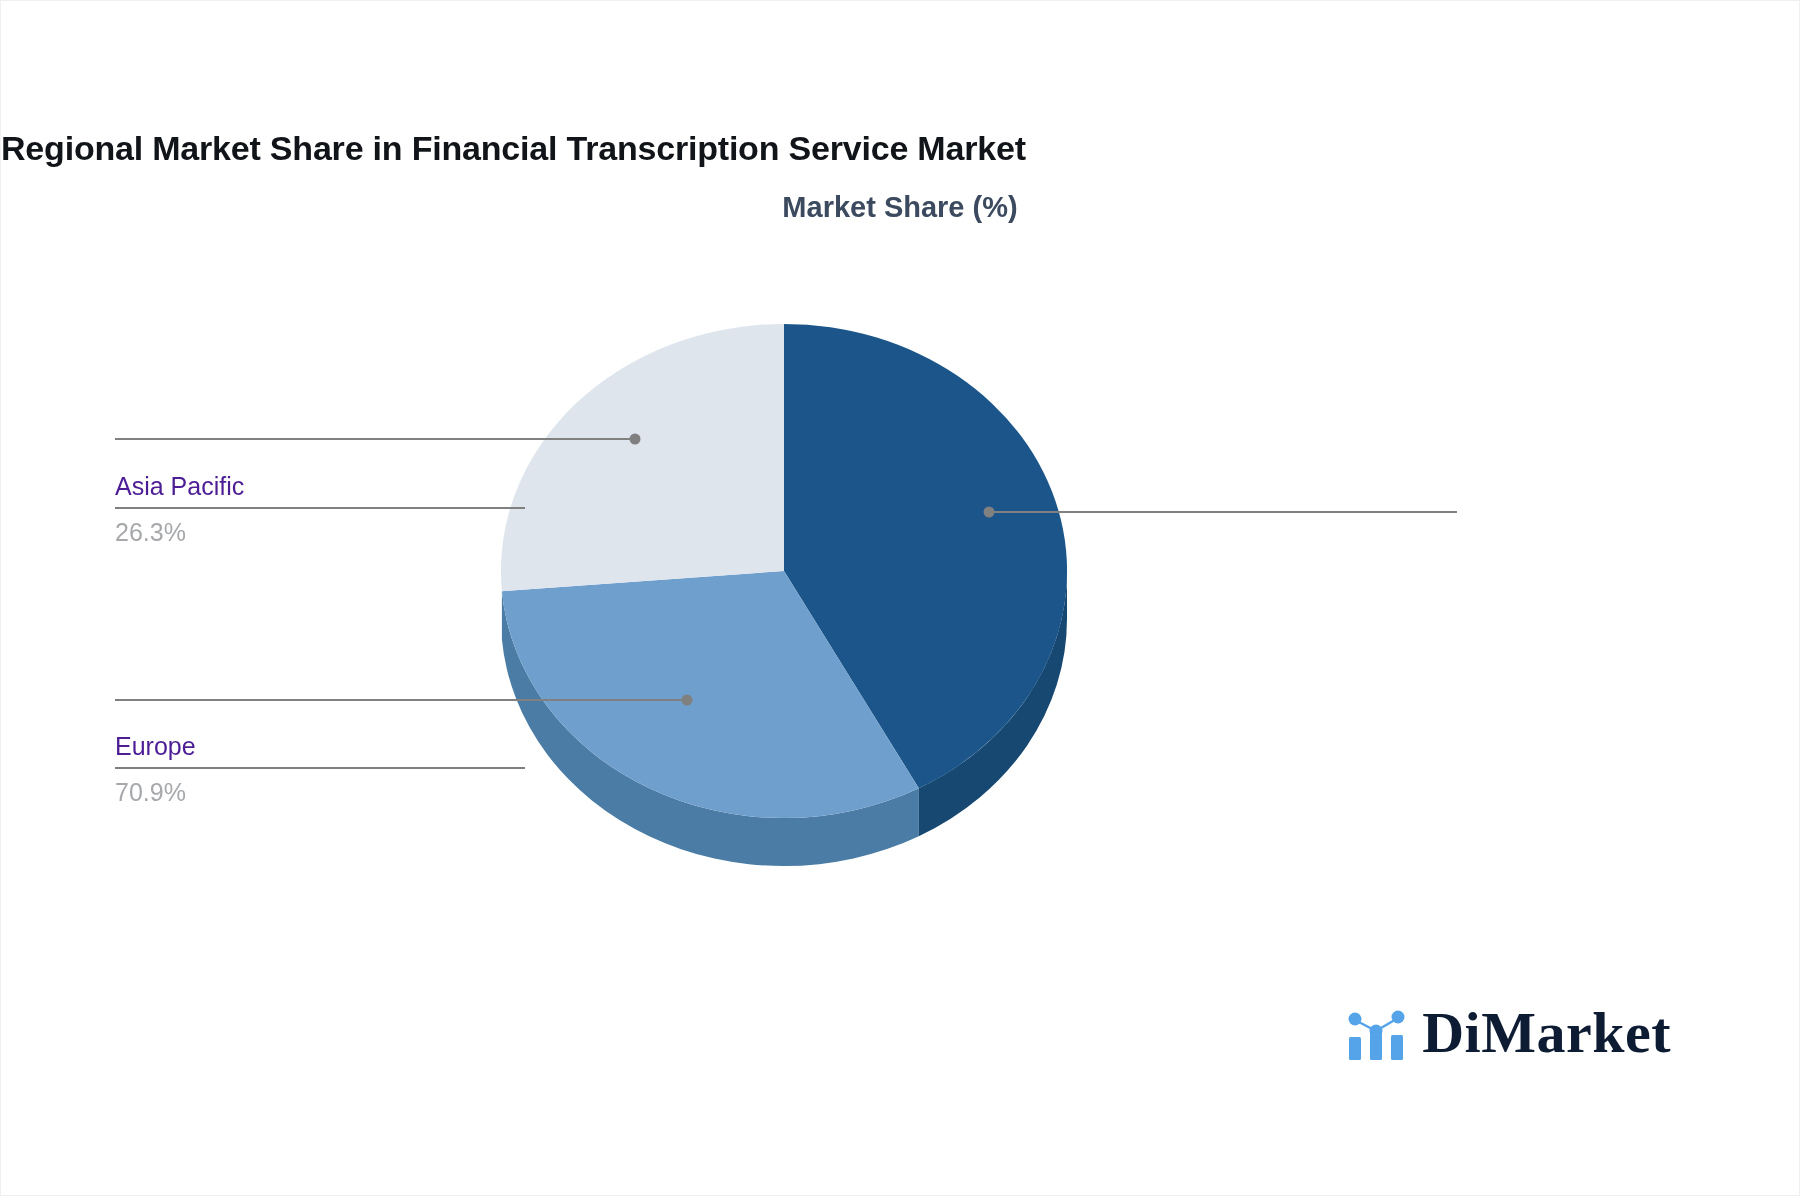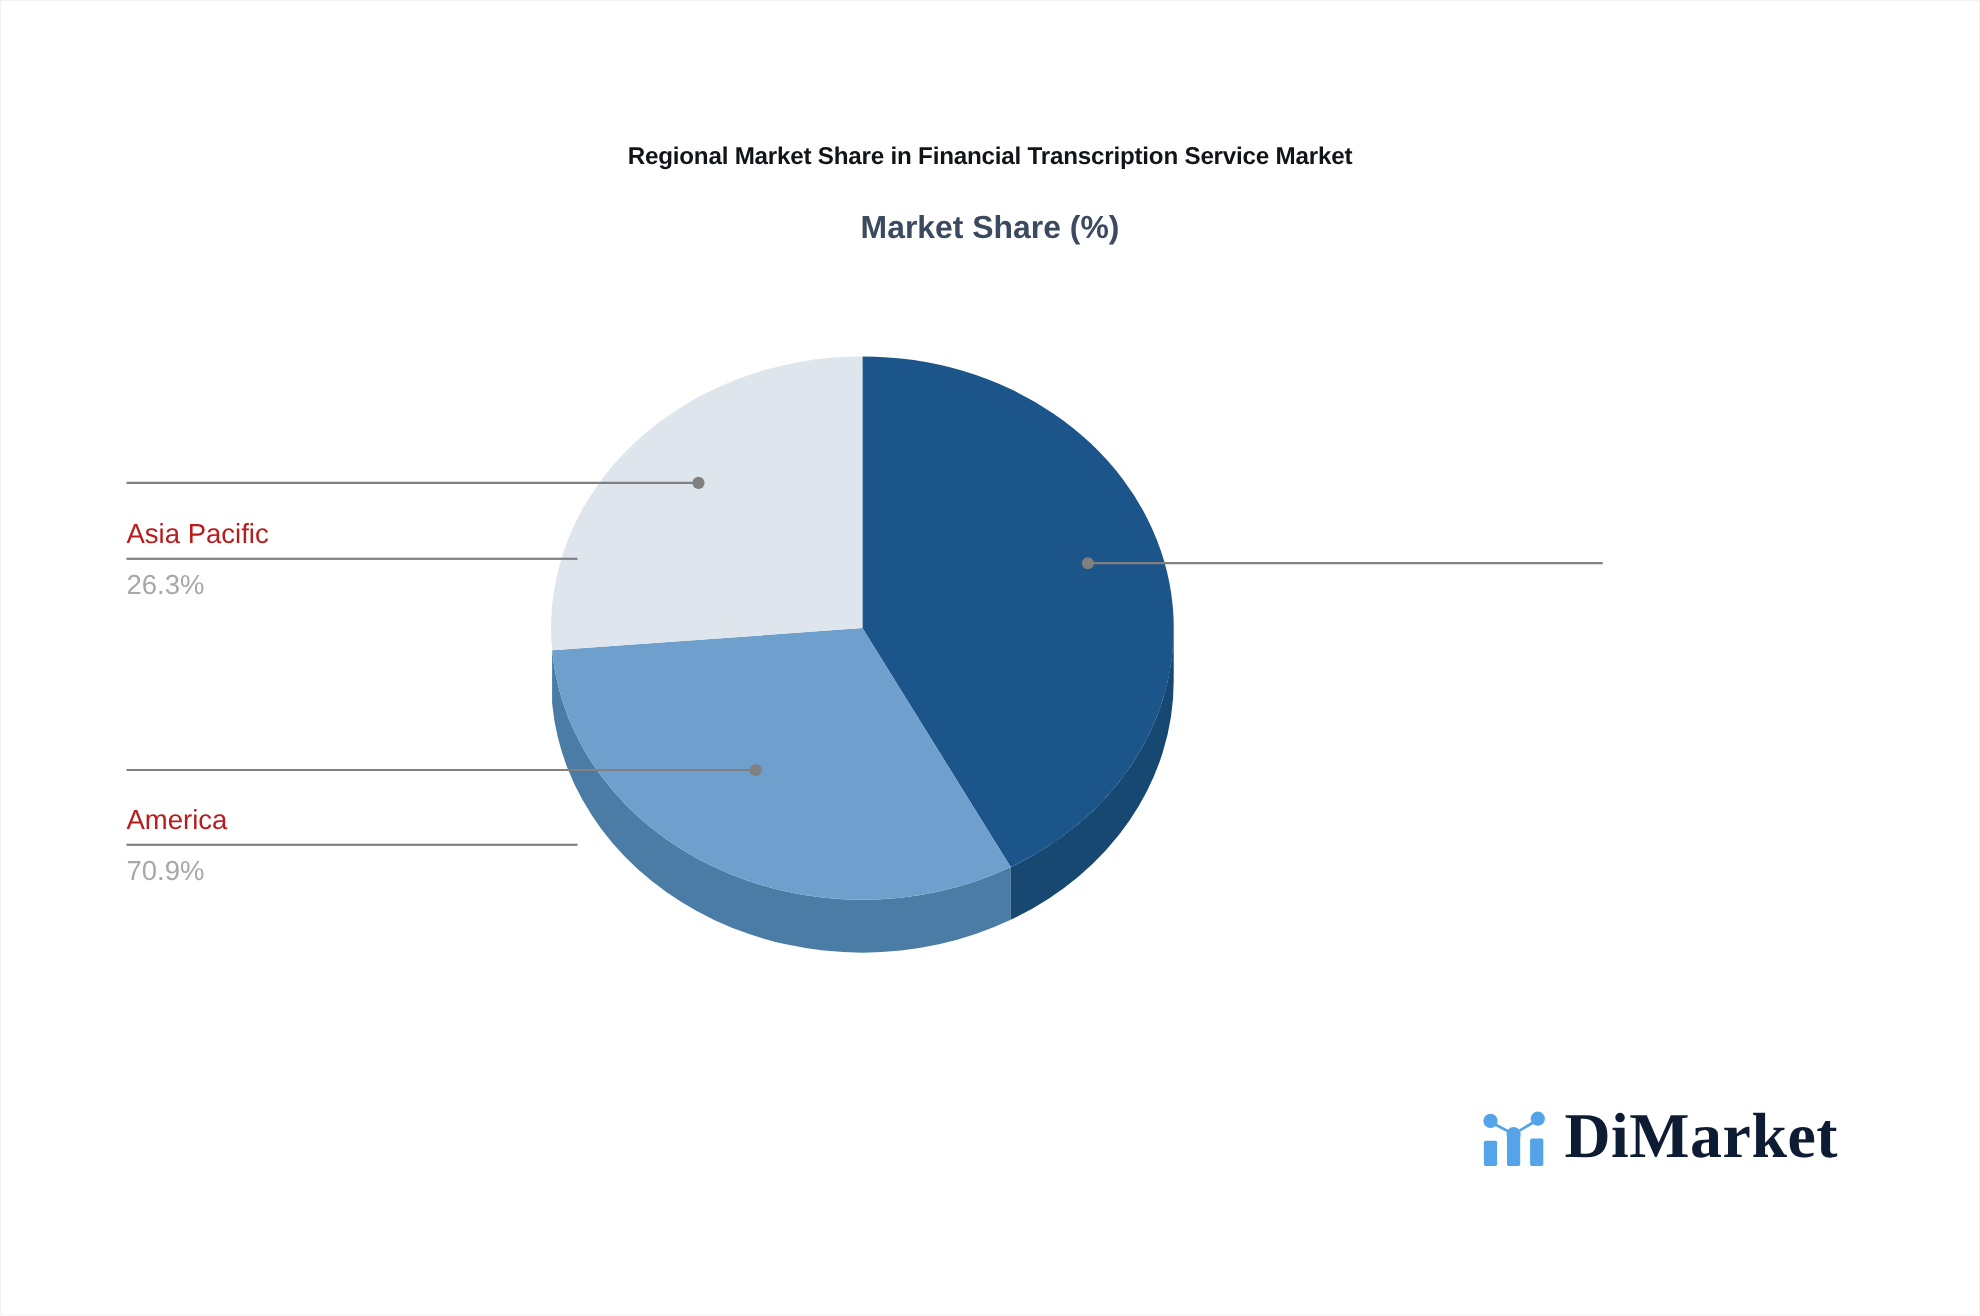--- a/index.html
+++ b/index.html
@@ -14,22 +14,22 @@
     position:absolute;
     left:0;top:0;
     width:1800px;height:1196px;
     background:#ffffff;
     border:1px solid #f0f0f0;
     box-sizing:border-box;
   }
   .title{
     position:absolute;
     left:0;right:0;top:128px;
-    text-align:center;
-    font-size:22px;
+    text-align:left;
+    font-size:34px;
     font-weight:bold;
     color:#111418;
     letter-spacing:-0.2px;
   }
   .subtitle{
     position:absolute;
     left:0;right:0;top:190px;
     text-align:center;
     font-size:29px;
     font-weight:bold;
@@ -38,21 +38,21 @@
   .pie-wrap{
     position:absolute;
     left:0;top:0;
     width:1800px;height:1196px;
     pointer-events:none;
   }
   
   .callout{position:absolute;}
   .callout .cat{
     font-size:25px;
-    color:#b91c1c;
+    color:#4c1d95;
     white-space:nowrap;
     line-height:34px;
   }
   .callout .rule{
     height:2px;
     background:#808080;
     margin:4px 0 6px 0;
   }
   .callout .val{
     font-size:25px;
@@ -117,21 +117,21 @@
     </g>
   </svg>
 
   <div class="callout left" id="co-asia">
     <div class="cat">Asia Pacific</div>
     <div class="rule"></div>
     <div class="val">26.3%</div>
   </div>
 
   <div class="callout left" id="co-europe">
-    <div class="cat">America</div>
+    <div class="cat">Europe</div>
     <div class="rule"></div>
     <div class="val">70.9%</div>
   </div>
 
 
   <div class="logo">
     <svg width="62" height="56" viewBox="0 0 62 56">
       <line x1="9" y1="15" x2="30" y2="26" stroke="#55a3e8" stroke-width="2.5"></line>
       <line x1="30" y1="26" x2="52" y2="13" stroke="#55a3e8" stroke-width="2.5"></line>
       <rect x="3" y="32" width="12" height="23" rx="1.5" fill="#55a3e8"></rect>

